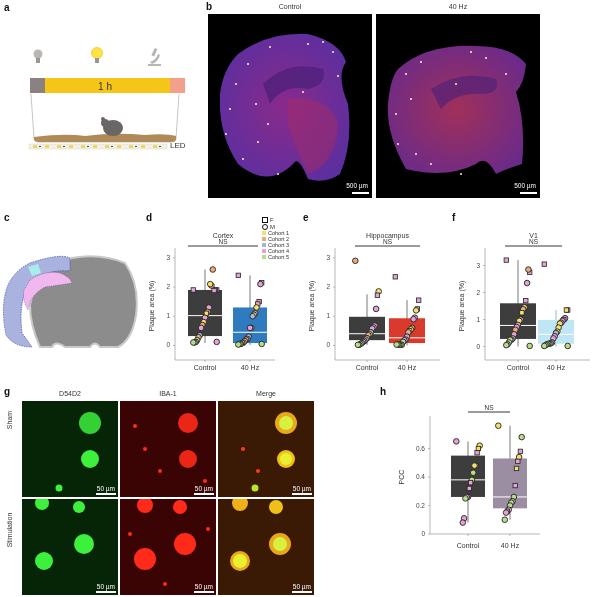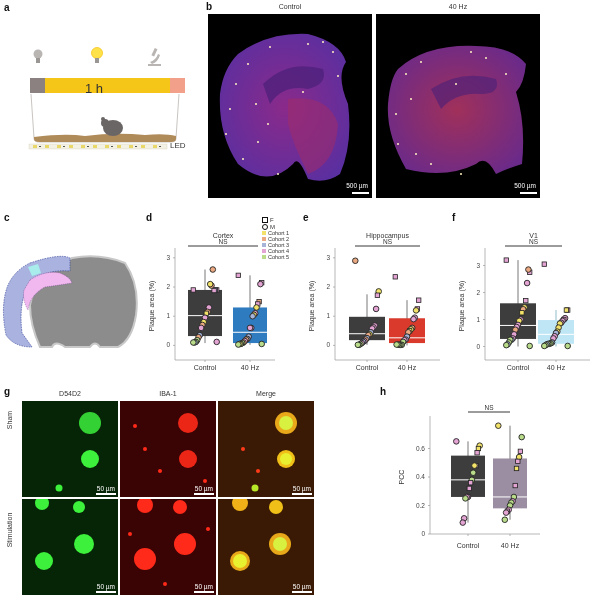--- a/index.html
+++ b/index.html
@@ -67,21 +67,21 @@
       <g fill="#555">
           <rect x="14" y="106" width="2" height="1"></rect>
           <rect x="38" y="106" width="2" height="1"></rect>
           <rect x="62" y="106" width="2" height="1"></rect>
           <rect x="86" y="106" width="2" height="1"></rect>
           <rect x="110" y="106" width="2" height="1"></rect>
           <rect x="134" y="106" width="2" height="1"></rect>
         </g>
     </g>
   </svg>
-  <div class="abs t ctr" style="left:34px;top:41px;width:70px;font-size:13px;color:#333;">1 h</div>
+  <div class="abs t ctr" style="left:45px;top:41px;width:70px;font-size:10px;color:#333;">1 h</div>
   <div class="abs t" style="left:145px;top:101px;font-size:8px;">LED</div>
 </div>
 
 <div class="plabel" style="left:206px;top:1px;">b</div>
 <div class="abs t ctr" style="left:208px;top:3px;width:164px;">Control</div>
 <div class="abs t ctr" style="left:376px;top:3px;width:164px;">40 Hz</div>
 
 <div class="micro" style="left:208px;top:14px;width:164px;height:184px;background:#000;">
   <svg width="164" height="184" viewBox="0 0 164 184">
     <defs>

